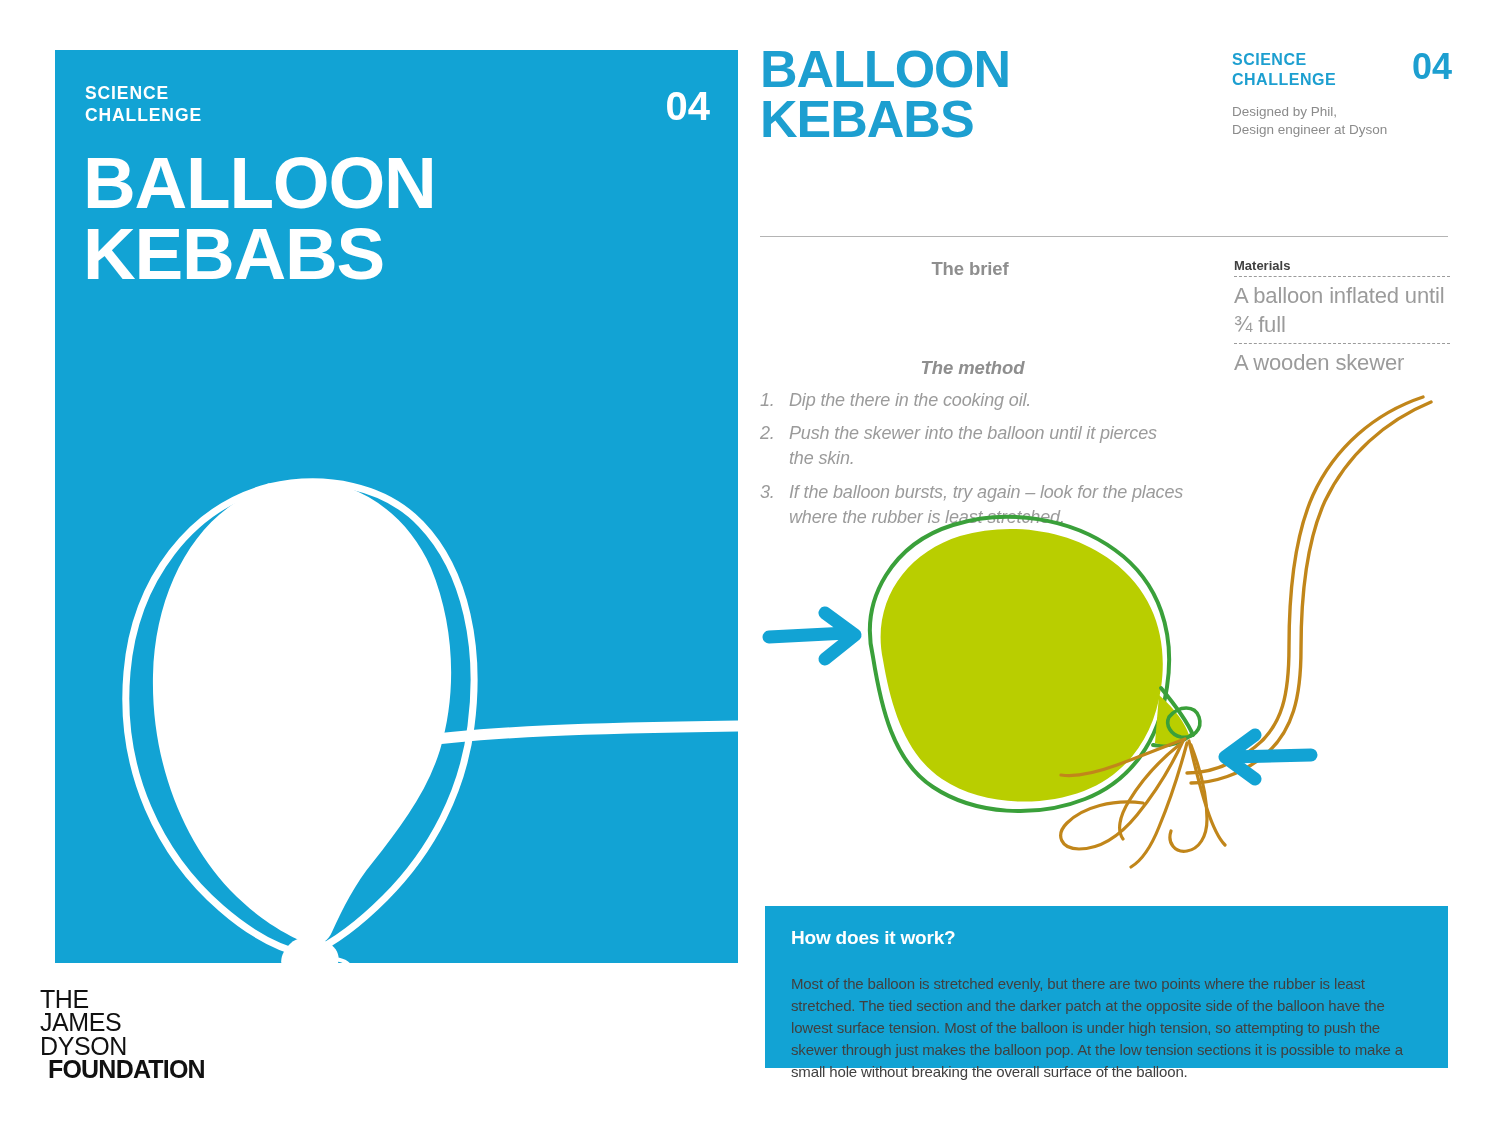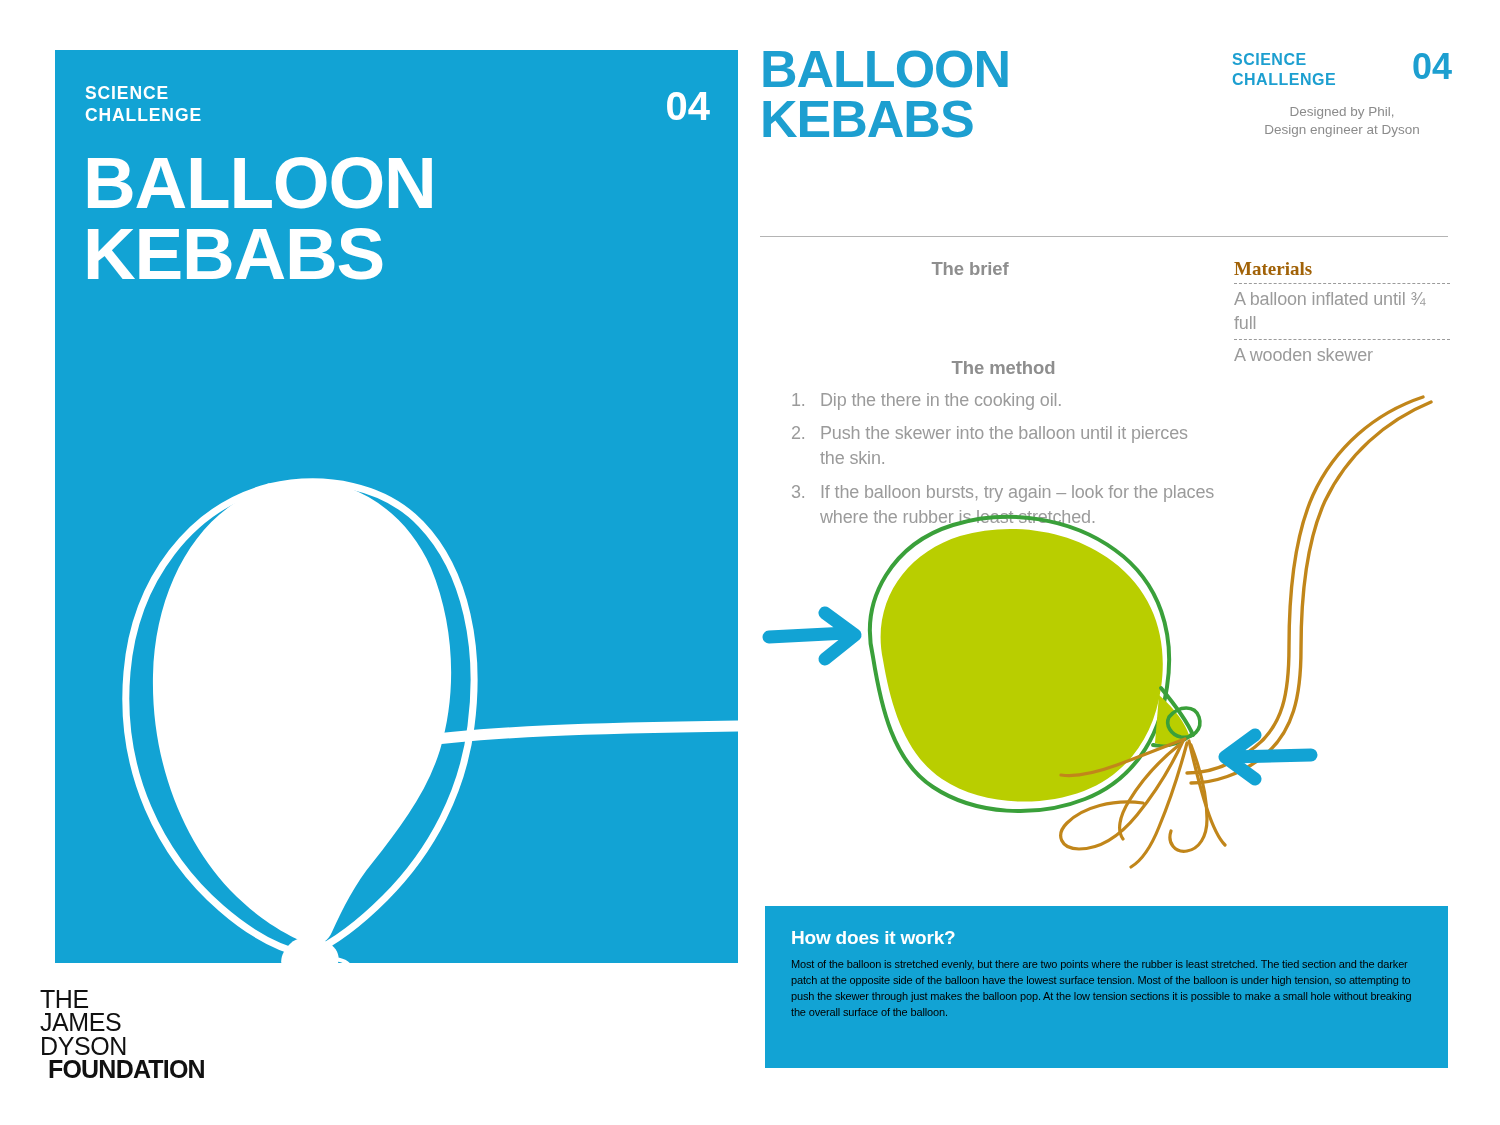--- a/index.html
+++ b/index.html
@@ -48,66 +48,66 @@
   .head-meta { position:absolute; left:1232px; top:50px; width:220px; }
   .head-meta-kicker {
     color:#1d9fd0; font-size:16px; font-weight:bold; line-height:1.25;
     letter-spacing:0.5px;
   }
   .head-meta-num {
     position:absolute; right:0; top:-4px;
     color:#1d9fd0; font-size:36px; font-weight:bold;
   }
   .head-meta-credit {
-    margin-top:13px; color:#8b8b8b; font-size:13.5px; line-height:1.32;text-align:center;
+    margin-top:13px; color:#8b8b8b; font-size:13.5px; line-height:1.32;
   }
 
   .rule {
     position:absolute; left:760px; top:236px; width:688px; height:1px;
     background:#b4b4b4;
   }
 
   
   .brief { position:absolute; left:760px; top:258px; width:420px; }
   .sec-h {
     color:#8e8e8e; font-size:18.5px; font-weight:bold; letter-spacing:-0.1px;text-align:center;
   }
   .sec-p {
     margin-top:7px; color:#9b9b9b; font-size:18px; line-height:1.42;
     letter-spacing:-0.15px;
   }
-  .method { position:absolute; left:791px; top:357px; width:425px; }
+  .method { position:absolute; left:760px; top:357px; width:425px;font-style:italic; }
   .method ol { margin:9px 0 0 0; list-style:none; }
   .method li {
     position:relative; padding-left:29px; margin-bottom:8px;
     color:#9b9b9b; font-size:18px; line-height:1.4; letter-spacing:-0.15px;
   }
   .method li .num { position:absolute; left:0; top:0; }
 
   
   .materials { position:absolute; left:1234px; top:258px; width:216px; }
-  .mat-h { color:#a16207; font-size:19px; font-weight:bold;font-family:Liberation Serif, serif; }
+  .mat-h { color:#404040; font-size:13px; font-weight:bold; }
   .mat-list { margin-top:3px; }
   .mat-item {
-    color:#9b9b9b; font-size:18px; line-height:1.33; letter-spacing:-0.15px;
+    color:#9b9b9b; font-size:22px; line-height:1.33; letter-spacing:-0.15px;
     padding:4px 0 3px 0; border-top:1px dashed #9b9b9b;
   }
   .mat-item:first-child { border-top:1px dashed #9b9b9b; }
 
   
   .illus { position:absolute; left:755px; top:375px; width:700px; height:520px; }
 
   
   .how {
     position:absolute; left:765px; top:906px; width:683px; height:162px;
     background:#12a3d4; padding:21px 24px 0 26px;
   }
   .how-h { color:#fff; font-size:19px; font-weight:bold; letter-spacing:-0.2px; }
   .how-p {
-    margin-top:7px; color:#000000; font-size:11px; line-height:1.46;
+    margin-top:24px; color:#404040; font-size:15px; line-height:1.46;
     letter-spacing:-0.15px;
   }
 </style>
 </head>
 <body>
 
 <div id="poster">
 
   <div class="cover-panel">
 

